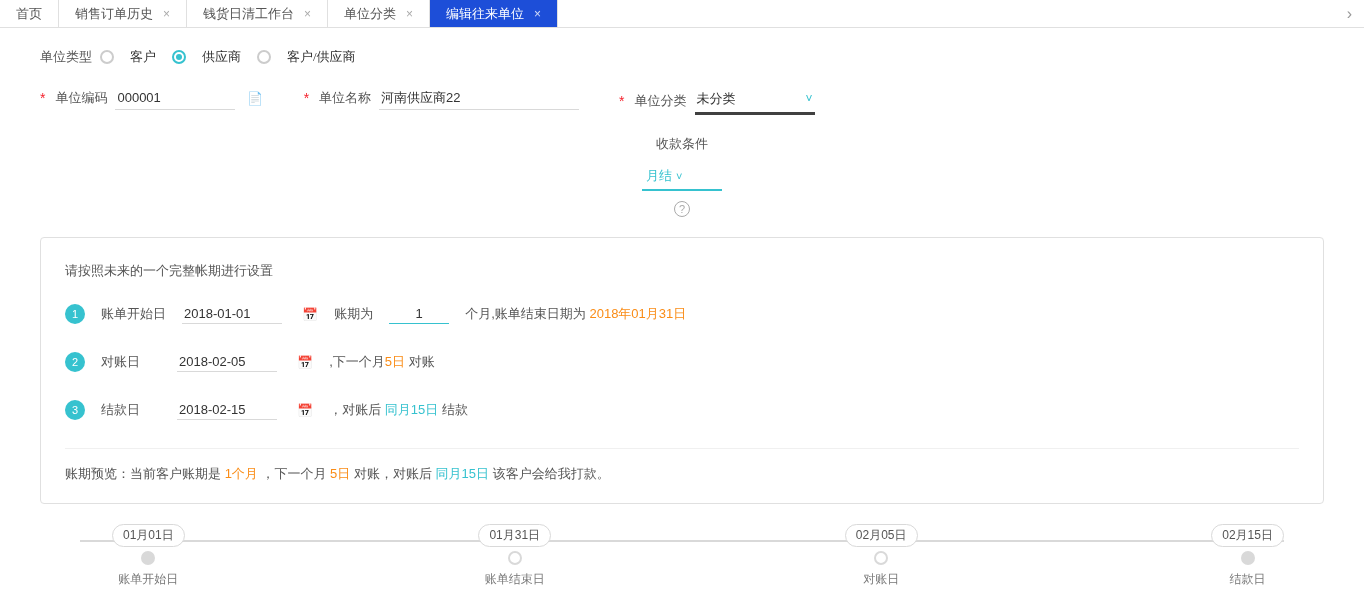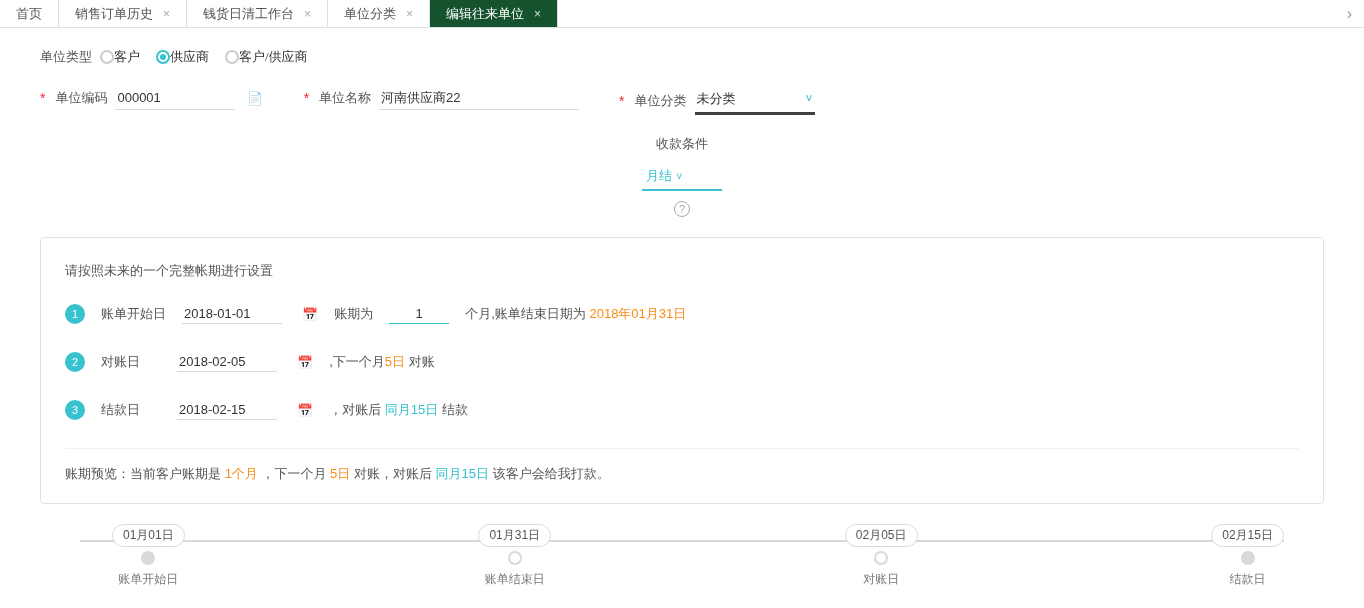--- a/index.html
+++ b/index.html
@@ -19,21 +19,21 @@
       padding: 0 16px;
       cursor: pointer;
       font-size: 13px;
       color: #555;
       border-right: 1px solid #e0e0e0;
       gap: 6px;
       white-space: nowrap;
       position: relative;
     }
     .tab-item.active {
-      background: #14532d;
+      background: #1d4ed8;
       color: #fff;
       align-items: center;
     }
     .tab-close {
       font-size: 12px;
       color: #aaa;
       cursor: pointer;
       margin-left: 4px;
     }
     .tab-item.active .tab-close { color: rgba(255,255,255,0.8); }
@@ -76,21 +76,21 @@
 
     
     .radio-group {
       display: flex;
       align-items: center;
       gap: 16px;
     }
     .radio-item {
       display: flex;
       align-items: center;
-      gap: 0;
+      gap: 16px;
       cursor: pointer;
       font-size: 13px;
       font-family: Liberation Serif, serif;
     }
     .radio-circle {
       width: 14px;
       height: 14px;
       border-radius: 50%;
       border: 2px solid #ccc;
       display: flex;

